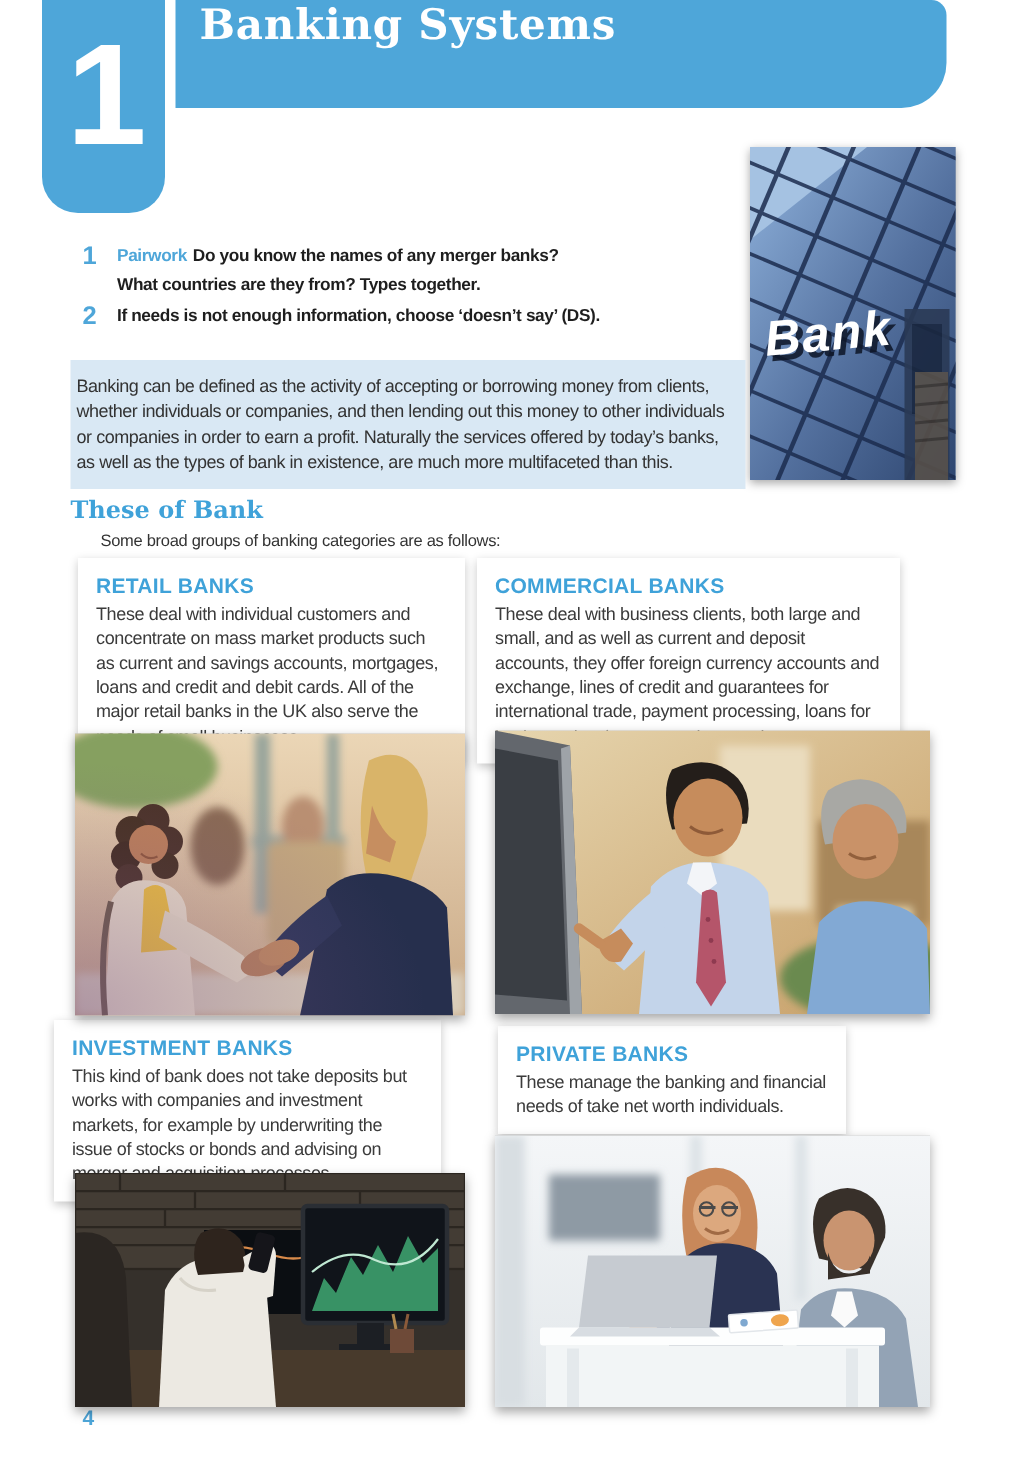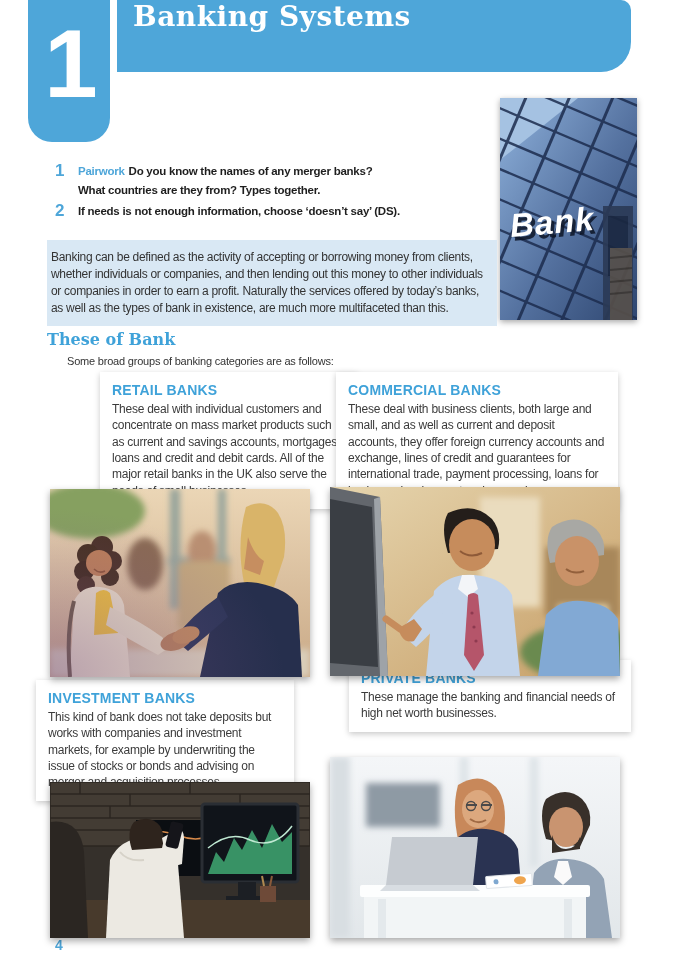--- a/index.html
+++ b/index.html
@@ -71,27 +71,27 @@
     color:#3FA2D9; font-weight:bold; font-size:14px; letter-spacing:0.2px;
     margin-bottom:3px;
   }
   .card .card-text {
     color:#3b3b3b; font-size:12px; line-height:1.36; letter-spacing:-0.25px;
   }
   .cphoto {
     position:absolute; z-index:2; background:#ccc;
     box-shadow:0 3px 7px rgba(0,0,0,0.35);
   }
-  .card-retail      { left:52px;  top:372px; width:258px; min-height:126px;margin-left:48px; }
+  .card-retail      { left:52px;  top:372px; width:258px; min-height:126px; }
   .photo-retail     { left:50px;  top:489px; width:260px; height:188px; }
-  .card-commercial  { left:336px; top:372px; width:282px; min-height:118px; }
+  .card-commercial  { left:318px; top:372px; width:282px; min-height:118px; }
   .photo-commercial { left:330px; top:487px; width:290px; height:189px; }
   .card-investment  { left:36px;  top:680px; width:258px; min-height:104px; }
   .photo-investment { left:50px;  top:782px; width:260px; height:156px; }
-  .card-private     { left:332px; top:660px; width:282px; min-height:66px;margin-left:17px; }
+  .card-private     { left:332px; top:684px; width:232px; min-height:66px; }
   .photo-private    { left:330px; top:757px; width:290px; height:181px; }
   
   .page-number {
     position:absolute; left:55px; top:937px; color:#4EA6D9;
     font-weight:bold; font-size:14px;
   }
 </style>
 </head>
 <body>
 
@@ -333,21 +333,21 @@
         <path d="M84,40 q16,-8 26,4 q6,10 2,22 l-30,2 q-6,-18 2,-28" fill="#2E241D"></path>
         <path d="M112,56 l14,-8 q8,-2 8,8 l-2,26 -14,4 Z" fill="#ECE9E2"></path>
         <rect x="118" y="40" width="13" height="26" rx="3" fill="#15151A" transform="rotate(14 124 53)"></rect>
         <path d="M70,70 q8,10 24,8" stroke="#D6D2C8" stroke-width="2" fill="none"></path>
       </g>
     </svg>
   </div>
 
   <div class="card card-private">
     <div class="card-title">PRIVATE BANKS</div>
-    <div class="card-text">These manage the banking and financial needs of high net worth businesses.</div>
+    <div class="card-text">These manage the banking and financial needs of take net worth individuals.</div>
   </div>
   <div class="cphoto photo photo-private">
     <svg viewBox="0 0 290 181" preserveAspectRatio="none">
       <defs>
         <linearGradient id="office" x1="0" y1="0" x2="0" y2="1">
           <stop offset="0" stop-color="#F4F6F8"></stop>
             <stop offset="1" stop-color="#E2E7EA"></stop>
         </linearGradient>
         <filter id="blur3">
             <feGaussianBlur stdDeviation="3"></feGaussianBlur>

